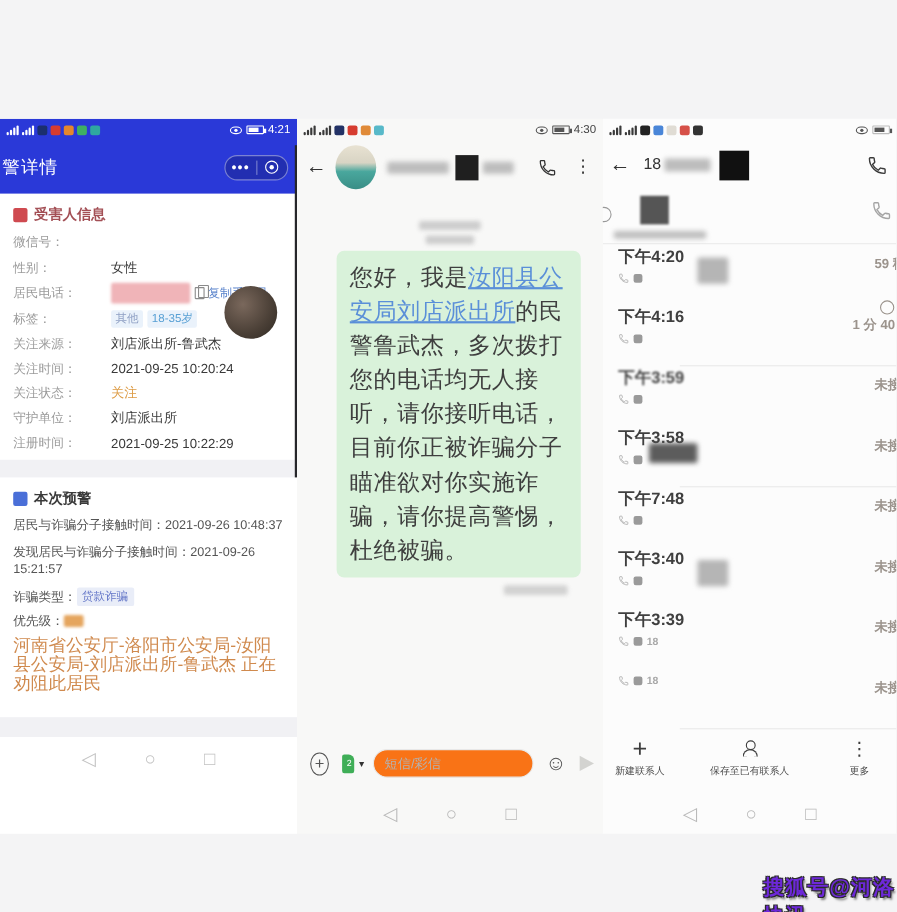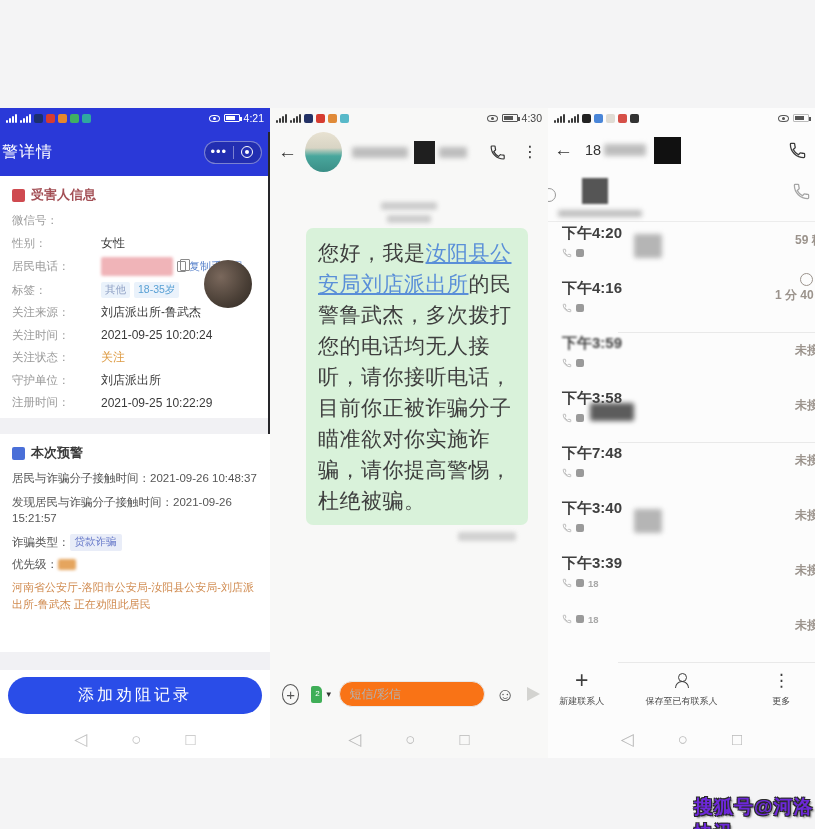--- a/index.html
+++ b/index.html
@@ -64,21 +64,21 @@
   .tag-chip.c1 { color:#58a0d4; }
   #lp-avatar { position:absolute; right:18px; top:84px; width:48px; height:48px; border-radius:50%;
     background:radial-gradient(circle at 35% 35%, #7a685c, #4a3f36 60%, #2e2822); }
   .gray-band { height:16px; background:#f1f1f4; }
   .lp-sec2 { height:218px; padding:10px 10px 0 12px; }
   .alert-line { font-size:11.5px; color:#555; line-height:16.5px; width:248px; margin-bottom:7px; }
   .chip { font-size:10.5px; padding:1.5px 5px; border-radius:2px; }
   .chip.fraud { color:#6577c8; background:#e9edf8; filter:blur(.4px); }
   .chip.method { color:#4b9aa6; background:#eef9f8; border:1px solid #cfe6e4; }
   .prio-blur { width:18px; height:11px; background:#e5a55e; border-radius:2px; filter:blur(1.5px); }
-  .notice { font-size:11px; color:#d08a4e; line-height:17px; width:250px; margin-top:4px; }
+  .notice { font-size:16px; color:#d08a4e; line-height:17px; width:250px; margin-top:4px; }
   .lp-btnbar { height:50px; background:#fff; display:flex; justify-content:center; align-items:flex-start; padding-top:7px; }
   #add-record-btn { width:254px; height:37px; border:none; border-radius:19px; background:#2a4de8;
     color:#fff; font-size:16px; letter-spacing:3px; font-family:inherit; cursor:pointer; }
   .navbar { height:38px; display:flex; align-items:center; justify-content:center; gap:44px; }
   .nav-g { font-size:17px; color:#c2c2c2; line-height:1; }
 
   
   #mid-panel { left:270px; width:278px; background:#f8f8f7; }
   .mp-header { height:48px; display:flex; align-items:center; padding:0 10px 0 8px; position:relative; }
   .back-arrow { font-size:19px; color:#333; }
@@ -265,23 +265,20 @@
     </div>
     <div class="lp-row">
       <span style="font-size:11.5px;color:#555">优先级：</span>
       <span class="prio-blur"></span>
     </div>
     <p class="notice">河南省公安厅-洛阳市公安局-汝阳县公安局-刘店派出所-鲁武杰 正在劝阻此居民</p>
   </div>
 
   <div class="gray-band" style="height:18px"></div>
 
-  <div class="lp-btnbar">
-    <button id="add-record-btn">添加劝阻记录</button>
-  </div>
   <div class="navbar">
     <span class="nav-g">◁</span>
     <span class="nav-g">○</span>
     <span class="nav-g">□</span>
   </div>
 </div>
 
 <div class="panel" id="mid-panel">
   <div class="statusbar">
     <div class="sb-left">

